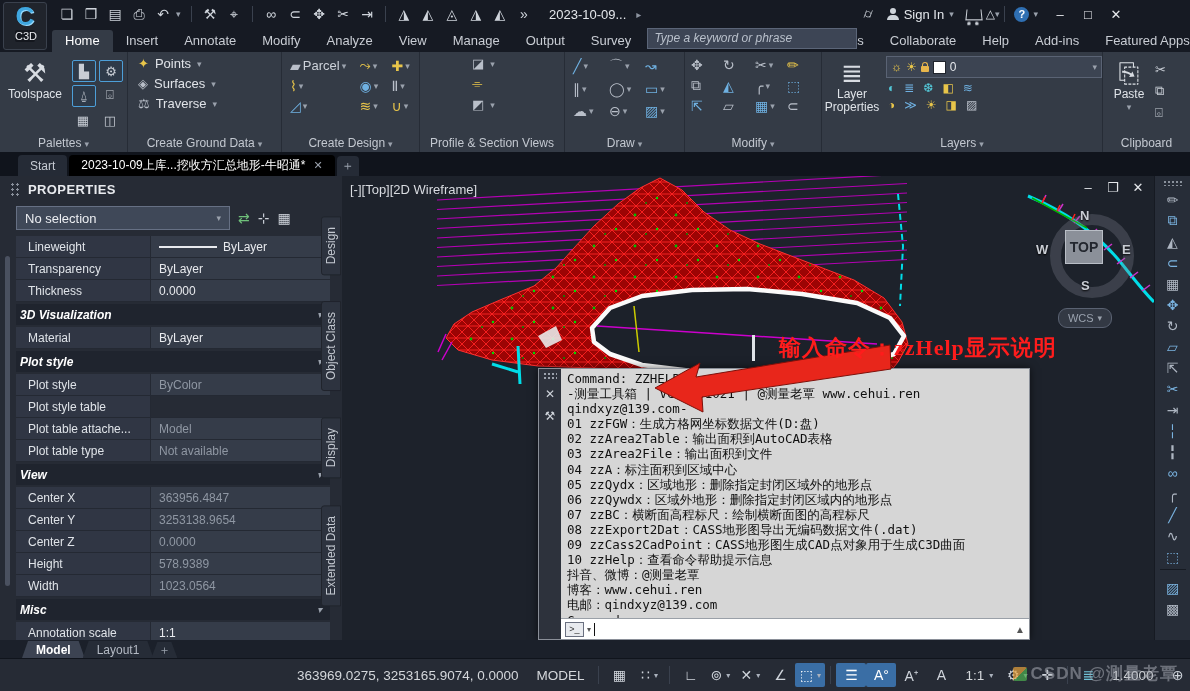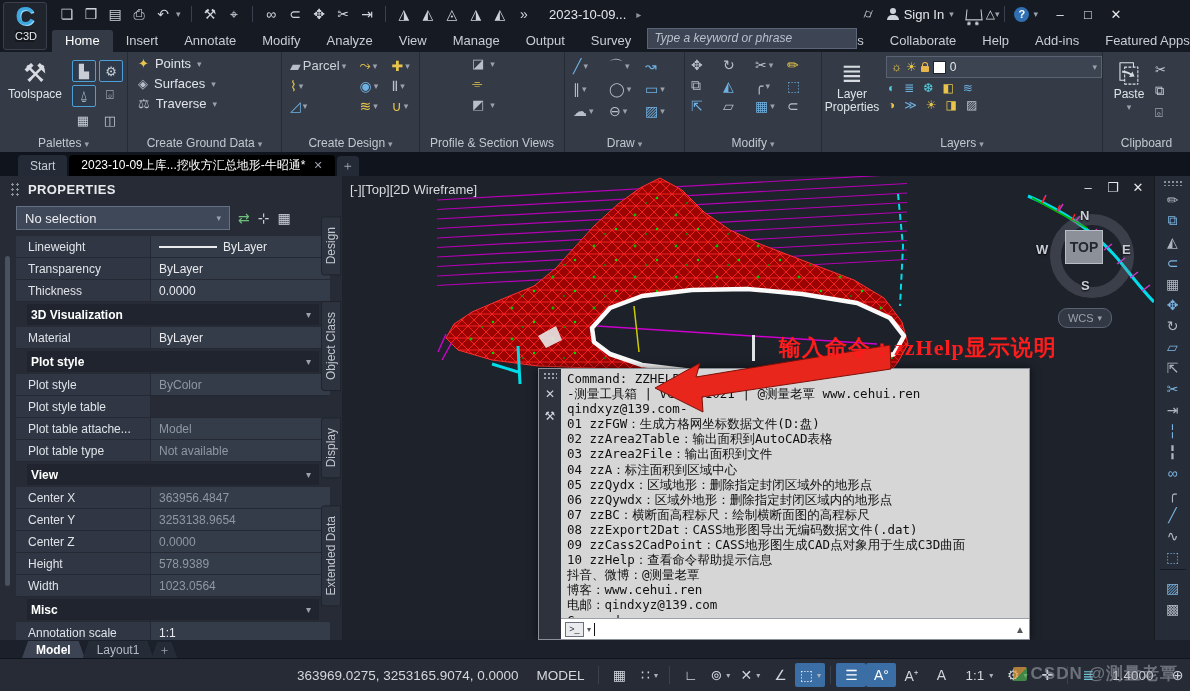--- a/index.html
+++ b/index.html
@@ -85,21 +85,21 @@
   .pcombo{flex:0 0 196px;height:22px;background:#3f4858;border:1px solid #667084;display:flex;align-items:center;padding:0 8px;font-size:13px;color:#eceef2;}
   .pcombo .flex{flex:1;}
   .hico{font-size:14px;color:#cdd2da;}
   .hico.g{color:#6fc07a;}
   #prop-body{margin-left:16px;margin-right:12px;}
   .prow{display:flex;height:21px;border-bottom:1px solid #242933;}
   .plab{flex:0 0 122px;background:#303644;color:#dfe3e8;font-size:12px;display:flex;align-items:center;padding-left:12px;border-right:1px solid #242933;white-space:nowrap;overflow:hidden;}
   .pval{flex:1;background:#353c49;color:#e8eaee;font-size:12px;display:flex;align-items:center;padding-left:8px;white-space:nowrap;overflow:hidden;gap:6px;}
   .pval.gray{color:#8f97a3;}
   .lw-line{display:inline-block;width:58px;height:2px;background:#e8eaee;}
-  .psec{height:21px;background:#1f242e;color:#fff;font-size:12px;font-weight:bold;display:flex;align-items:center;padding:0 8px 0 4px;margin:2px 11px;}
+  .psec{height:21px;background:#1f242e;color:#fff;font-size:12px;font-weight:bold;display:flex;align-items:center;padding:0 8px 0 4px;margin:2px 0;font-style:italic;}
   .psec span:first-child{flex:1;}
   .sec-caret{color:#9aa1ac;font-size:10px;font-weight:normal;}
   .pscroll{position:absolute;left:5px;top:80px;width:5px;height:330px;background:#4a5160;border-radius:3px;}
   
   .side-strip{position:absolute;right:0;top:20px;width:22px;height:430px;display:flex;flex-direction:column;gap:26px;align-items:center;padding-top:20px;}
   .sidetab{writing-mode:vertical-rl;transform:rotate(180deg);font-size:12px;color:#c3c8d0;background:#2d333f;border:1px solid #20242c;padding:10px 2px;border-radius:0 3px 3px 0;white-space:nowrap;}
   
   .viewport{position:absolute;left:342px;top:176px;width:848px;height:464px;background:#1d222b;z-index:10;overflow:hidden;}
   #cad-svg{position:absolute;left:0;top:0;z-index:1;}
   .vp-label{position:absolute;left:8px;top:6px;font-size:13px;color:#d8dbe0;z-index:5;}

